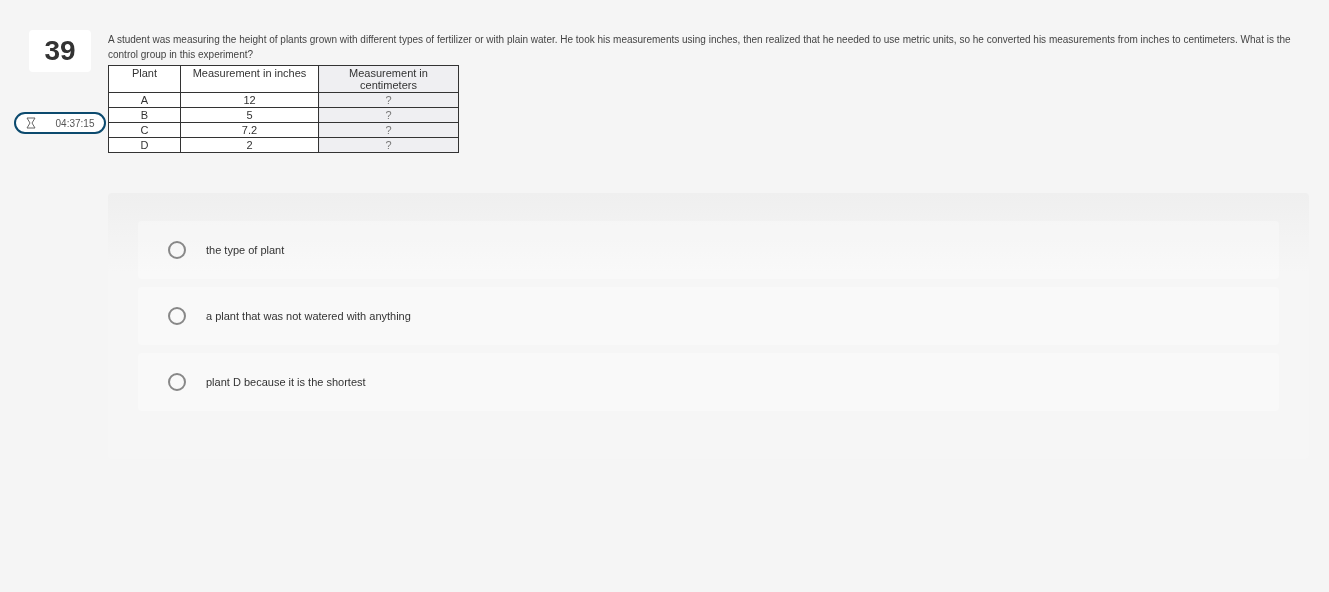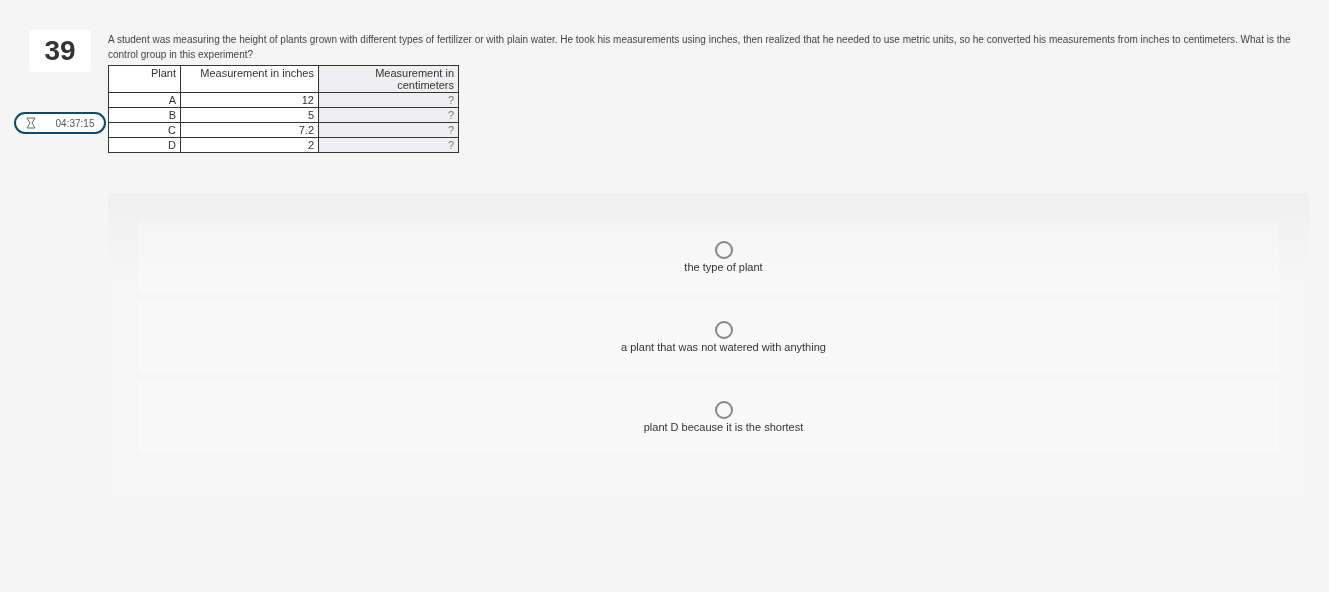--- a/index.html
+++ b/index.html
@@ -64,21 +64,21 @@
     .data-table {
       border-collapse: collapse;
       font-size: 11px;
       color: #333;
       background: #fff;
     }
     .data-table th,
     .data-table td {
       border: 1px solid #333;
       padding: 1px 4px;
-      text-align: right;
+      text-align: center;
       vertical-align: top;
       font-weight: 400;
       margin-top: 31px;
     }
     .data-table th {
       font-weight: 400;
       background: #fff;
     }
     .data-table .col-plant { width: 72px; }
     .data-table .col-inches { width: 138px; }
@@ -93,27 +93,26 @@
     }
     .answer-type-label {
       font-size: 11px;
       color: #444;
       margin-bottom: 30px;
       margin-left: 18px;
     }
     .choice-row {
       display: flex;
       align-items: center;
-      gap: 2px;
+      gap: 20px;
       padding: 20px 0 20px 30px;
       margin: 8px 0;
       background: rgba(255,255,255,0.3);
       border-radius: 3px;
       cursor: pointer;
-      flex-direction: column;
     }
     .radio-circle {
       width: 18px;
       height: 18px;
       border: 2px solid #888;
       border-radius: 50%;
       flex-shrink: 0;
     }
     .choice-label {
       font-size: 11px;

